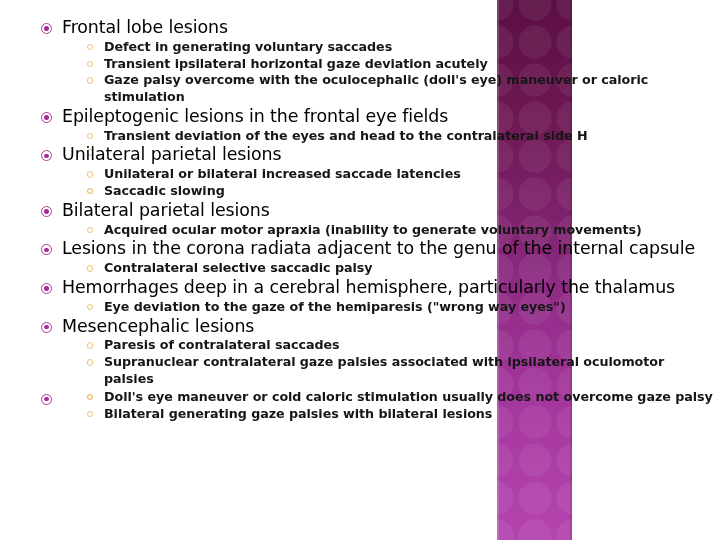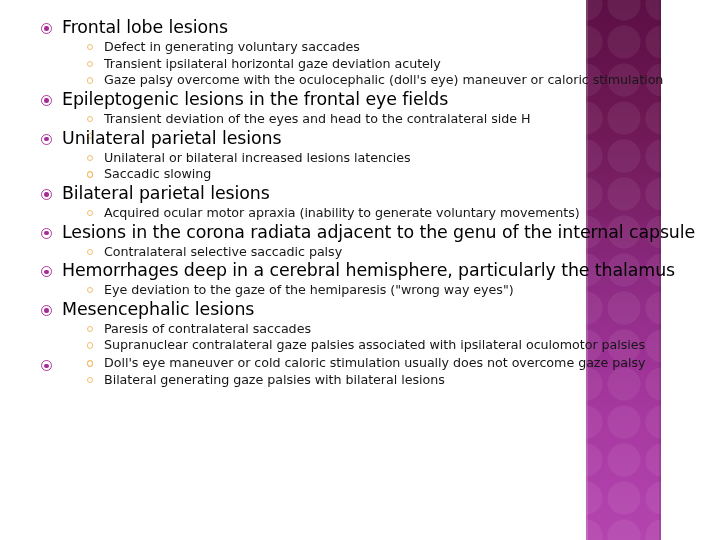--- a/index.html
+++ b/index.html
@@ -11,21 +11,21 @@
   body {
     width: 720px;
     height: 540px;
     overflow: hidden;
     font-family: "DejaVu Sans", sans-serif;
     -webkit-font-smoothing: antialiased;
   }
 
   #slide {
     position: relative;
-    width: 661px;
+    width: 572px;
     height: 540px;
     background: #ffffff;
     box-sizing: border-box;
   }
 
   
   #side-band {
     position: absolute;
     top: 0;
     right: 0;
@@ -134,20 +134,21 @@
 
   li.item2 {
     position: relative;
     padding-left: 42px;
     padding-right: 2px;
     margin: 0;
     font-size: 12.7px;
     line-height: 1.32;
     color: #161616;
     letter-spacing: -0.05px;
+    font-weight: bold;
   }
   li.item2 > .bullet2 {
     position: absolute;
     left: 25px;
     top: 5px;
     width: 6.4px;
     height: 6.4px;
     border-radius: 50%;
     border: 1.5px solid #f0c070;
     box-sizing: border-box;
@@ -185,21 +186,21 @@
           <span class="t1"> Epileptogenic lesions in the frontal eye fields</span>
           <ul class="lvl2 sub-wrap">
             <li class="item2"><span class="bullet2"></span><span> Transient deviation of the eyes and head to the contralateral side H</span></li>
             <li class="item2"><span class="bullet2"></span></li>
           </ul>
         </li>
         <li class="item1">
           <span class="bullet1"></span>
           <span class="t1"> Unilateral parietal lesions</span>
           <ul class="lvl2 sub-wrap">
-            <li class="item2"><span class="bullet2"></span><span> Unilateral or bilateral increased lesions latencies</span></li>
+            <li class="item2"><span class="bullet2"></span><span> Unilateral or bilateral increased saccade latencies</span></li>
             <li class="item2"><span class="bullet2"></span></li>
             <li class="item2"><span class="bullet2"></span><span> Saccadic slowing</span></li>
           </ul>
         </li>
         <li class="item1">
           <span class="bullet1"></span>
           <span class="t1">Bilateral parietal lesions</span>
           <ul class="lvl2 sub-wrap">
             <li class="item2"><span class="bullet2"></span><span> Acquired ocular motor apraxia (inability to generate voluntary movements)</span></li>
           </ul>

